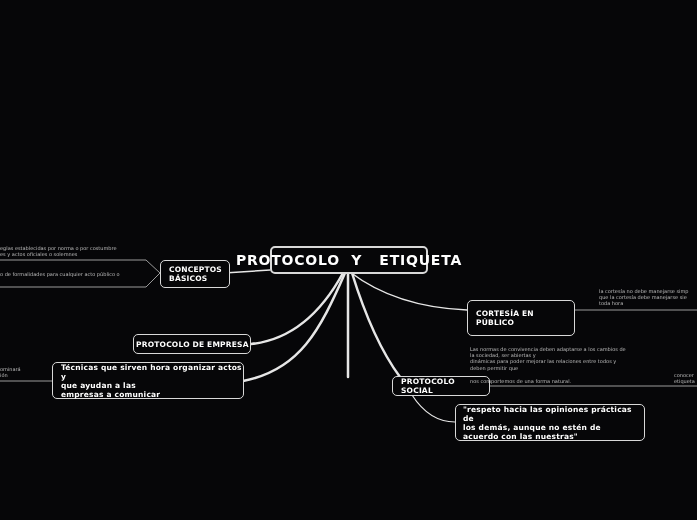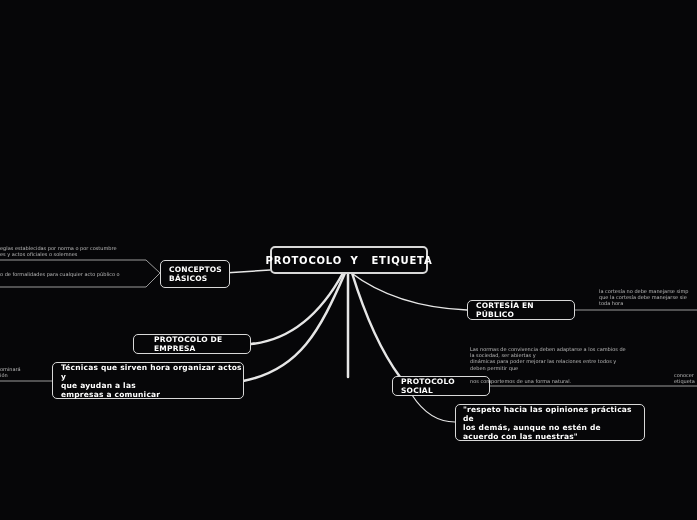--- a/index.html
+++ b/index.html
@@ -30,21 +30,21 @@
       background: #060608;
       color: #ffffff;
       font-weight: bold;
       font-size: 7.5px;
       letter-spacing: 0.2px;
       display: flex;
       align-items: center;
       cursor: pointer;
     }
     .node.center {
-      font-size: 10px;
+      font-size: 14px;
       letter-spacing: 0.8px;
       justify-content: center;
       border-width: 2px;
       white-space: pre;
     }
     .node .lbl { white-space: pre-line; line-height: 9px; }
     .node.wide .lbl { line-height: 9px; }
     .note {
       position: absolute;
       color: #bdbdbd;
@@ -90,25 +90,25 @@
 
   <div class="node center" style="left:270px; top:246px; width:158px; height:28px;">
     <span>PROTOCOLO  Y   ETIQUETA</span>
   </div>
 
   <div class="node" style="left:160px; top:260px; width:70px; height:28px; padding-left:8px;">
     <span class="lbl">CONCEPTOS
 BÁSICOS</span>
   </div>
 
-  <div class="node" style="left:467px; top:300px; width:108px; height:20px; padding-left:8px;">
+  <div class="node" style="left:467px; top:300px; width:108px; height:36px; padding-left:8px;">
     <span class="lbl">CORTESÍA EN PÚBLICO</span>
   </div>
 
-  <div class="node" style="left:133px; top:334px; width:118px; height:20px; padding-left:20px;">
+  <div class="node" style="left:133px; top:334px; width:118px; height:20px; padding-left:2px;">
     <span class="lbl">PROTOCOLO DE EMPRESA</span>
   </div>
 
   <div class="node wide" style="left:52px; top:362px; width:192px; height:37px; padding-left:8px;">
     <span class="lbl">Técnicas que sirven hora organizar actos y
 que ayudan a las
 empresas a comunicar</span>
   </div>
 
   <div class="node" style="left:349px; top:376px; width:98px; height:20px; padding-left:8px;margin-left:43px;">

